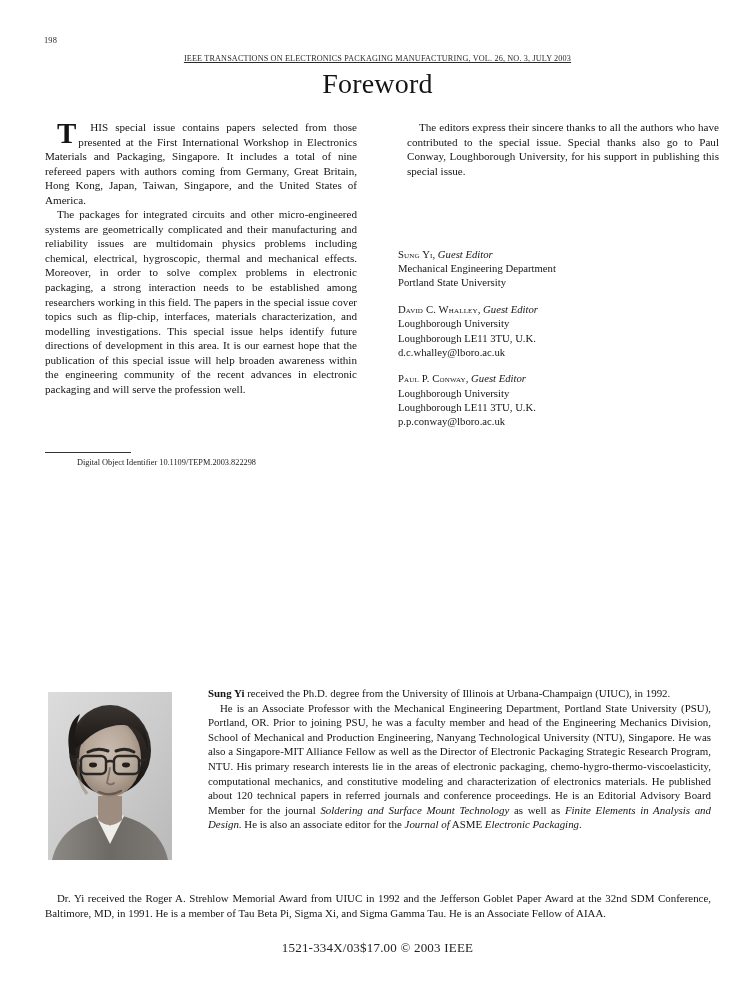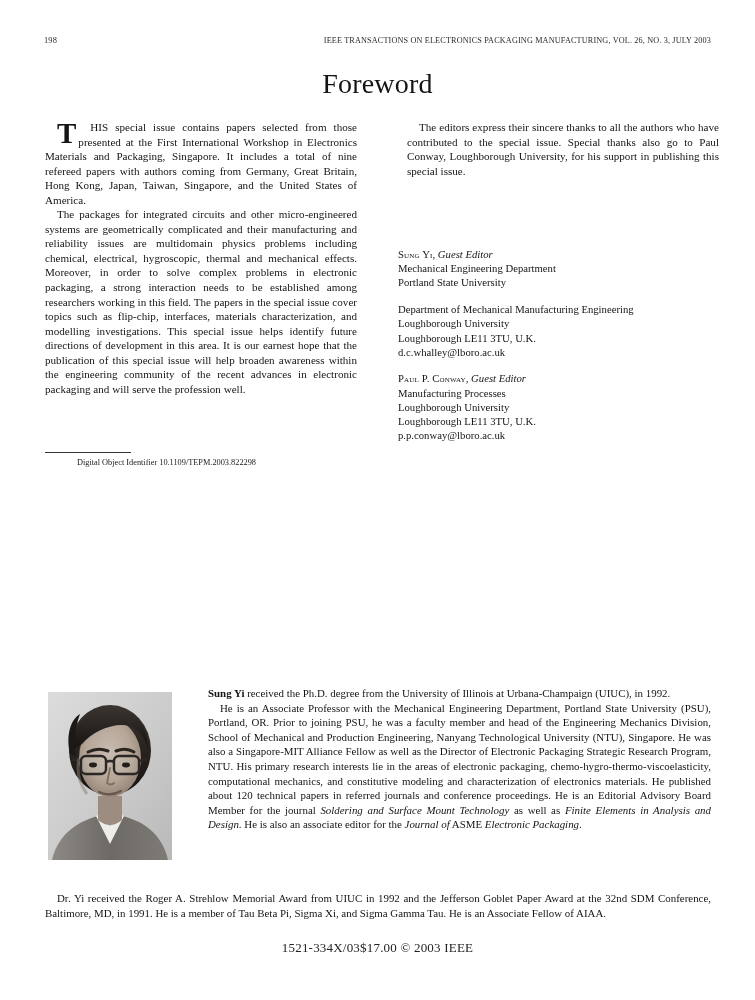--- a/index.html
+++ b/index.html
@@ -36,23 +36,24 @@
   .runhead .folio {
     position: absolute;
     left: 0;
     top: 0;
     font-size: 8.4px;
   }
   .runhead .journal {
     position: absolute;
     left: 0;
     right: 0;
-    top: 0;
-    text-align: right;
+    top: 18px;
+    text-align: center;
     white-space: nowrap;
+    text-decoration: underline;
   }
 
   
   .doc-title {
     position: absolute;
     top: 68px;
     left: 0;
     width: 755px;
     text-align: center;
     font-size: 28px;
@@ -211,29 +212,28 @@
 
   <div class="editors">
 
     <div class="editor-block">
       <div class="ed-name"><span class="smallcaps">Sung Yi</span>, <span class="ital">Guest Editor</span></div>
       <div>Mechanical Engineering Department</div>
       <div>Portland State University</div>
     </div>
 
     <div class="editor-block">
-      <div>Department of Mechanical Manufacturing Engineering</div>
+      <div class="ed-name"><span class="smallcaps">David C. Whalley</span>, <span class="ital">Guest Editor</span></div>
       <div>Loughborough University</div>
       <div>Loughborough LE11 3TU,    U.K.</div>
       <div>d.c.whalley@lboro.ac.uk</div>
     </div>
 
     <div class="editor-block">
       <div class="ed-name"><span class="smallcaps">Paul P. Conway</span>, <span class="ital">Guest Editor</span></div>
-      <div>Manufacturing Processes</div>
       <div>Loughborough University</div>
       <div>Loughborough LE11 3TU,    U.K.</div>
       <div>p.p.conway@lboro.ac.uk</div>
     </div>
 
   </div>
 
   <div class="bio-photo">
     <svg width="124" height="168" viewBox="0 0 124 168">
       <defs>

